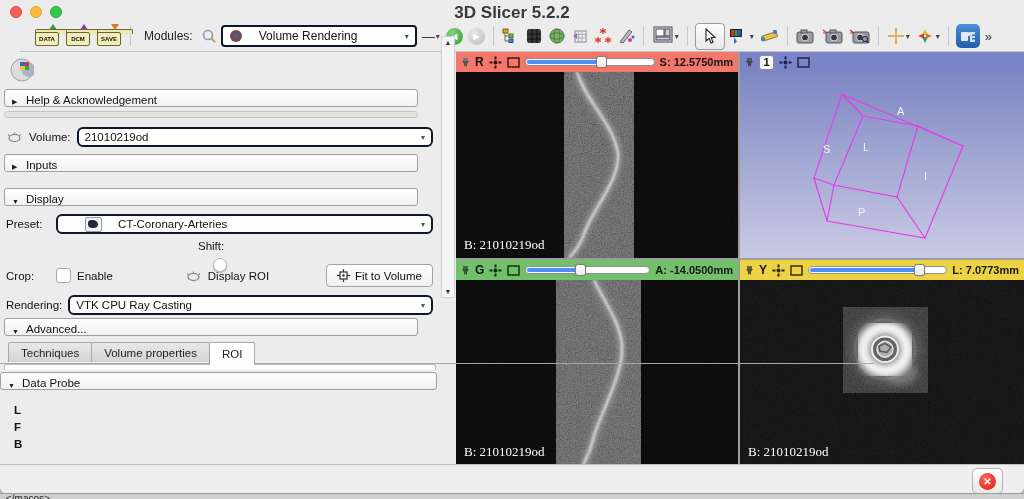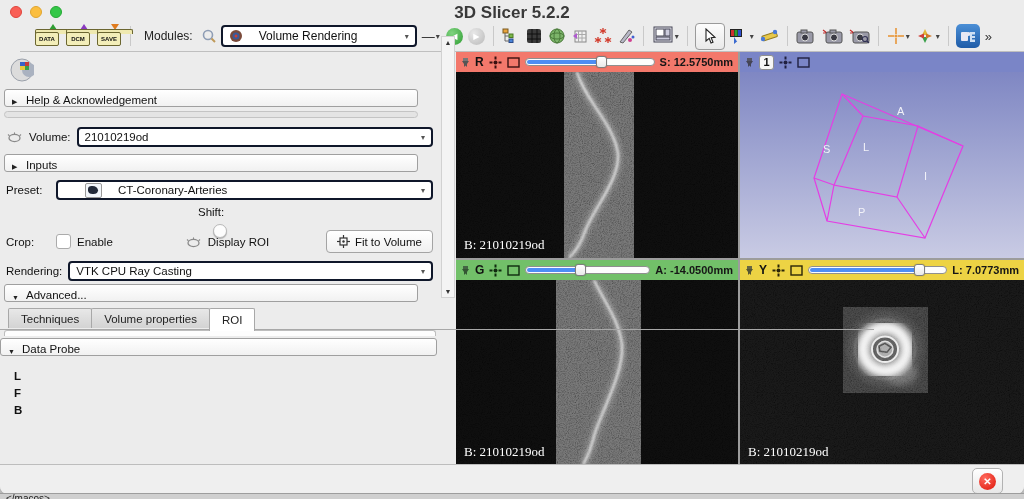--- a/index.html
+++ b/index.html
@@ -46,21 +46,21 @@
   .panel{position:absolute;left:0;top:52px;width:441px;bottom:29px;background:#ececec;}
   .logo-row{display:flex;align-items:center;gap:8px;padding:6px 10px 4px 10px;}
   .app-title{font-size:21px;font-weight:bold;color:#b6bac1;}
   .secbtn{margin:3px 5px 0 4px;height:18px;border:1px solid #9f9f9f;border-radius:3px;
           background:linear-gradient(#ffffff,#f1f1f1);display:flex;align-items:flex-end;gap:7px;
           padding:0 7px;font-size:11.5px;color:#111;}
   .secbtn .tri{font-size:7px;color:#222;width:7px;}
   .groove{margin:4px 5px 0 4px;height:7px;border:1px solid #c4c4c4;border-radius:4px;background:#e4e4e4;}
   .row{display:flex;align-items:center;gap:6px;margin:7px 7px 0 6px;font-size:11.5px;color:#111;}
   .row .lbl{flex:none;}
-  .grow{flex:1;}
+  .grow{flex:1;border-radius:6px;}
   .cb-small{height:20px;font-size:11.5px;}
   .thumb{width:15px;height:13px;border:1px solid #9a9a9a;border-radius:2px;background:#f2f6fb;position:relative;overflow:hidden;flex:none;}
   .thumb::after{content:"";position:absolute;left:2px;top:2px;width:10px;height:8px;background:#222a3a;border-radius:40% 60% 50% 50%;}
   .slider-h{position:relative;flex:1;height:14px;}
   .slider-h .track{position:absolute;left:0;right:4px;top:6px;height:3px;border-radius:2px;background:#3f86f7;}
   .slider-h .knob{position:absolute;top:0;width:14px;height:14px;border-radius:50%;background:#fdfdfd;
                   border:1px solid #b9b9b9;box-shadow:0 1px 1px rgba(0,0,0,.25);box-sizing:border-box;margin-left:-7px;}
   .checkbox{width:13px;height:13px;border:1px solid #ababab;border-radius:3px;background:#fff;flex:none;}
   .pushbtn{height:23px;border:1px solid #a4a4a4;border-radius:4px;background:linear-gradient(#ffffff,#f0f0f0);
            display:flex;align-items:center;gap:5px;padding:0 10px;font-size:11.5px;color:#111;}
@@ -375,20 +375,24 @@
         <span>21010219od</span>
         <span class="car">▾</span>
       </div>
     </div>
 
     <div class="secbtn" style="width:414px;box-sizing:border-box;margin-top:7px;">
       <span class="tri">▶</span>
       <span>Inputs</span>
     </div>
 
+    <div class="secbtn" style="width:414px;box-sizing:border-box;margin-top:16px;">
+      <span class="tri">▼</span>
+      <span>Display</span>
+    </div>
 
     <div class="row" style="margin-top:8px;">
       <span class="lbl" style="width:44px;">Preset:</span>
       <div class="combo cb-small grow" style="margin-right:1px;padding-left:27px;">
         <div class="thumb"></div>
         <span>CT-Coronary-Arteries</span>
         <span class="car">▾</span>
       </div>
     </div>
 

